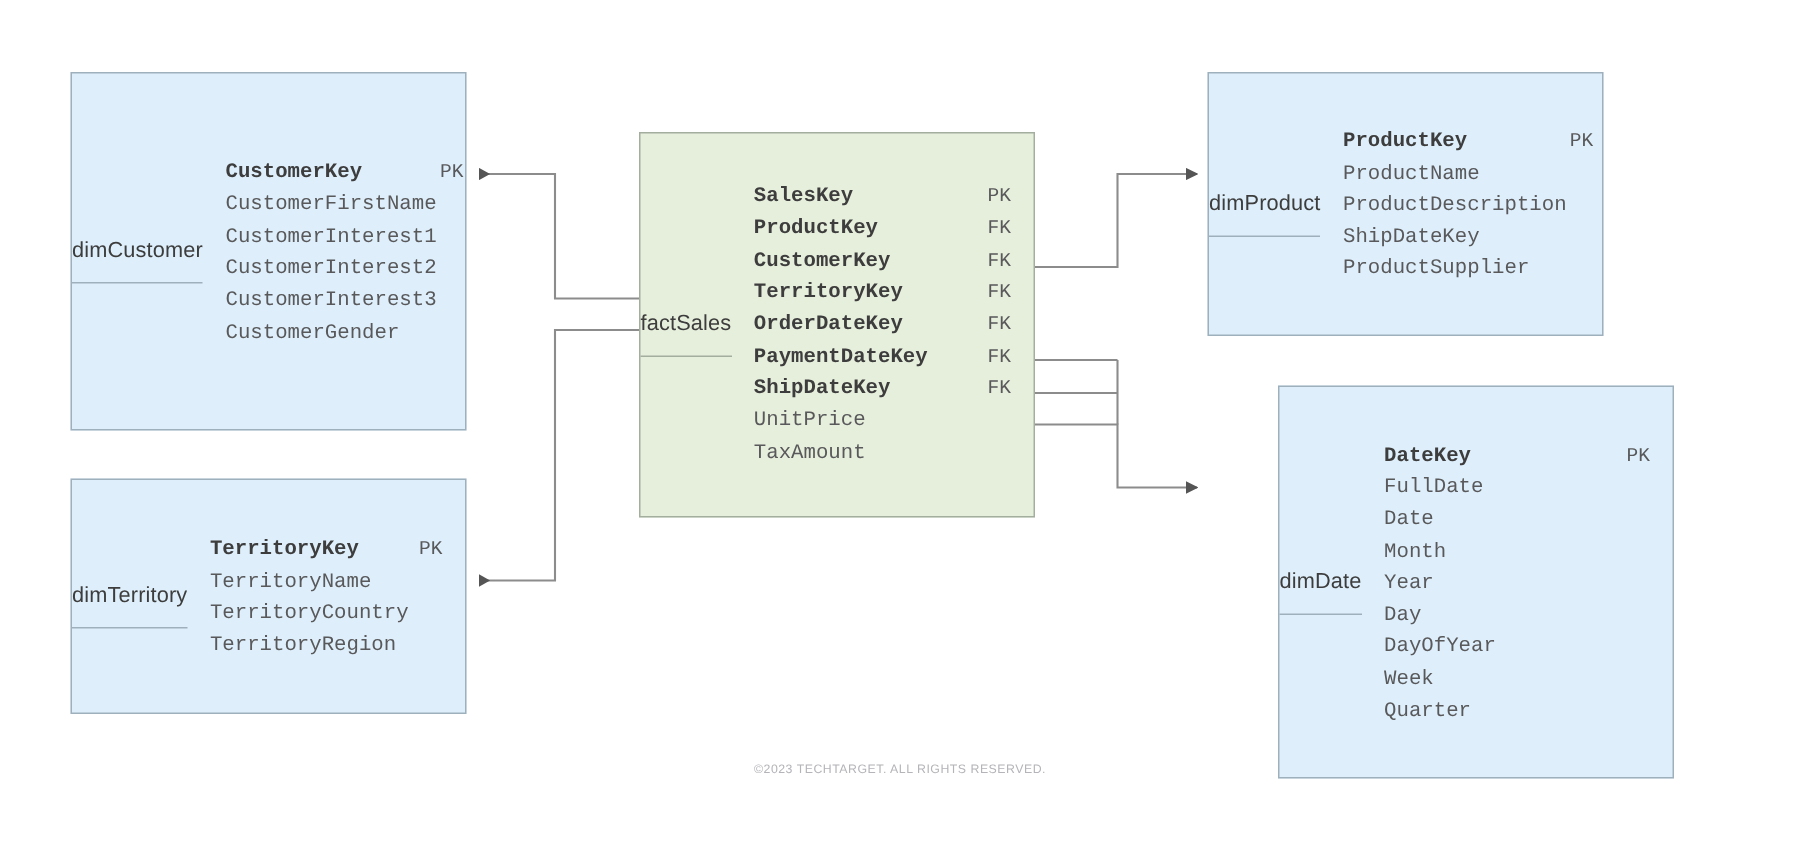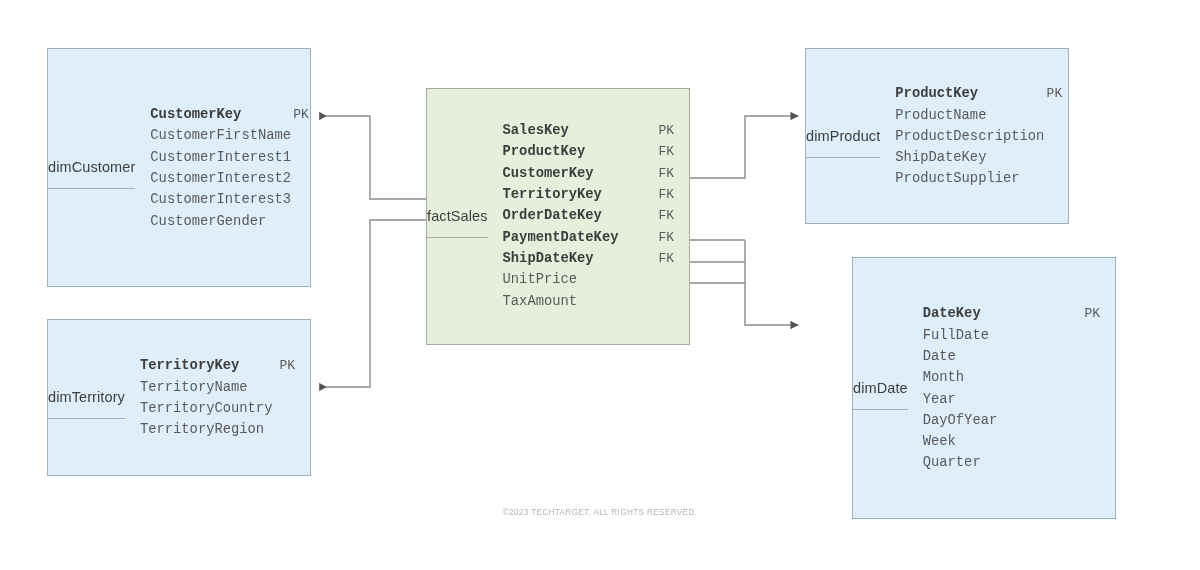--- a/index.html
+++ b/index.html
@@ -262,20 +262,24 @@
         </div>
         <div class="field-row">
           <span class="field-name">Month</span>
           <span class="field-tag empty">-</span>
         </div>
         <div class="field-row">
           <span class="field-name">Year</span>
           <span class="field-tag empty">-</span>
         </div>
         <div class="field-row">
+          <span class="field-name">Day</span>
+          <span class="field-tag empty">-</span>
+        </div>
+        <div class="field-row">
           <span class="field-name">DayOfYear</span>
           <span class="field-tag empty">-</span>
         </div>
         <div class="field-row">
           <span class="field-name">Week</span>
           <span class="field-tag empty">-</span>
         </div>
         <div class="field-row">
           <span class="field-name">Quarter</span>
           <span class="field-tag empty">-</span>

